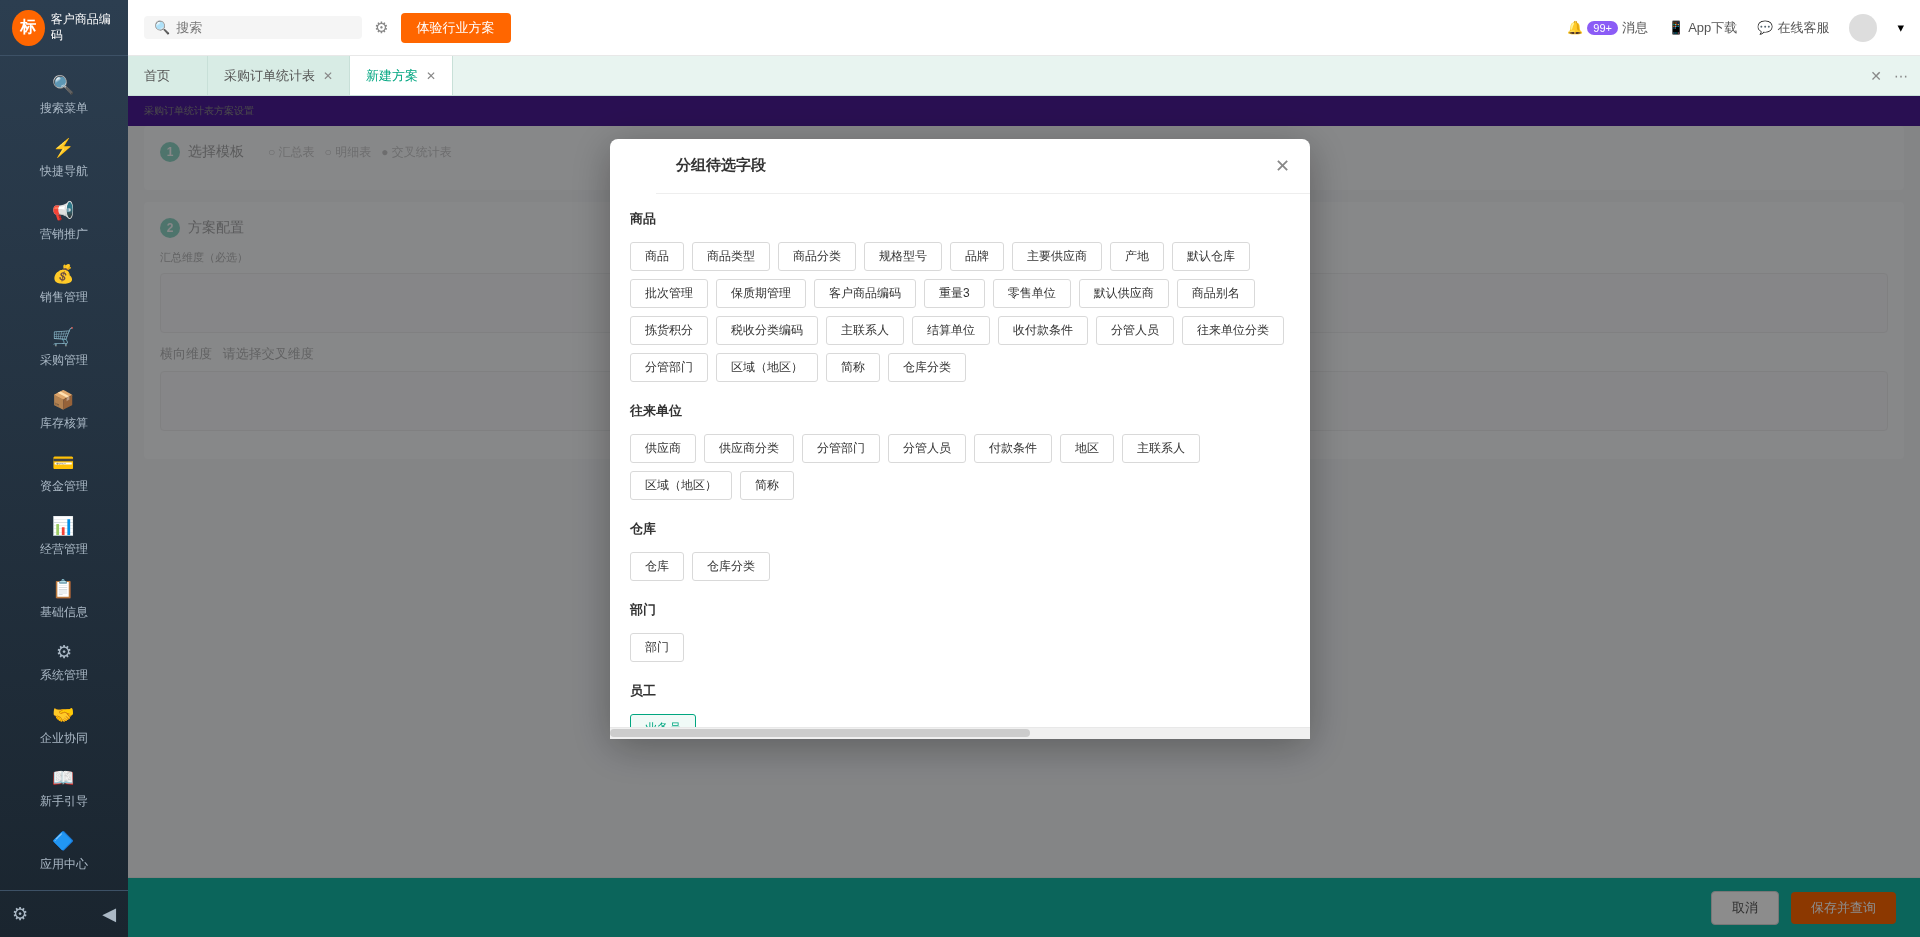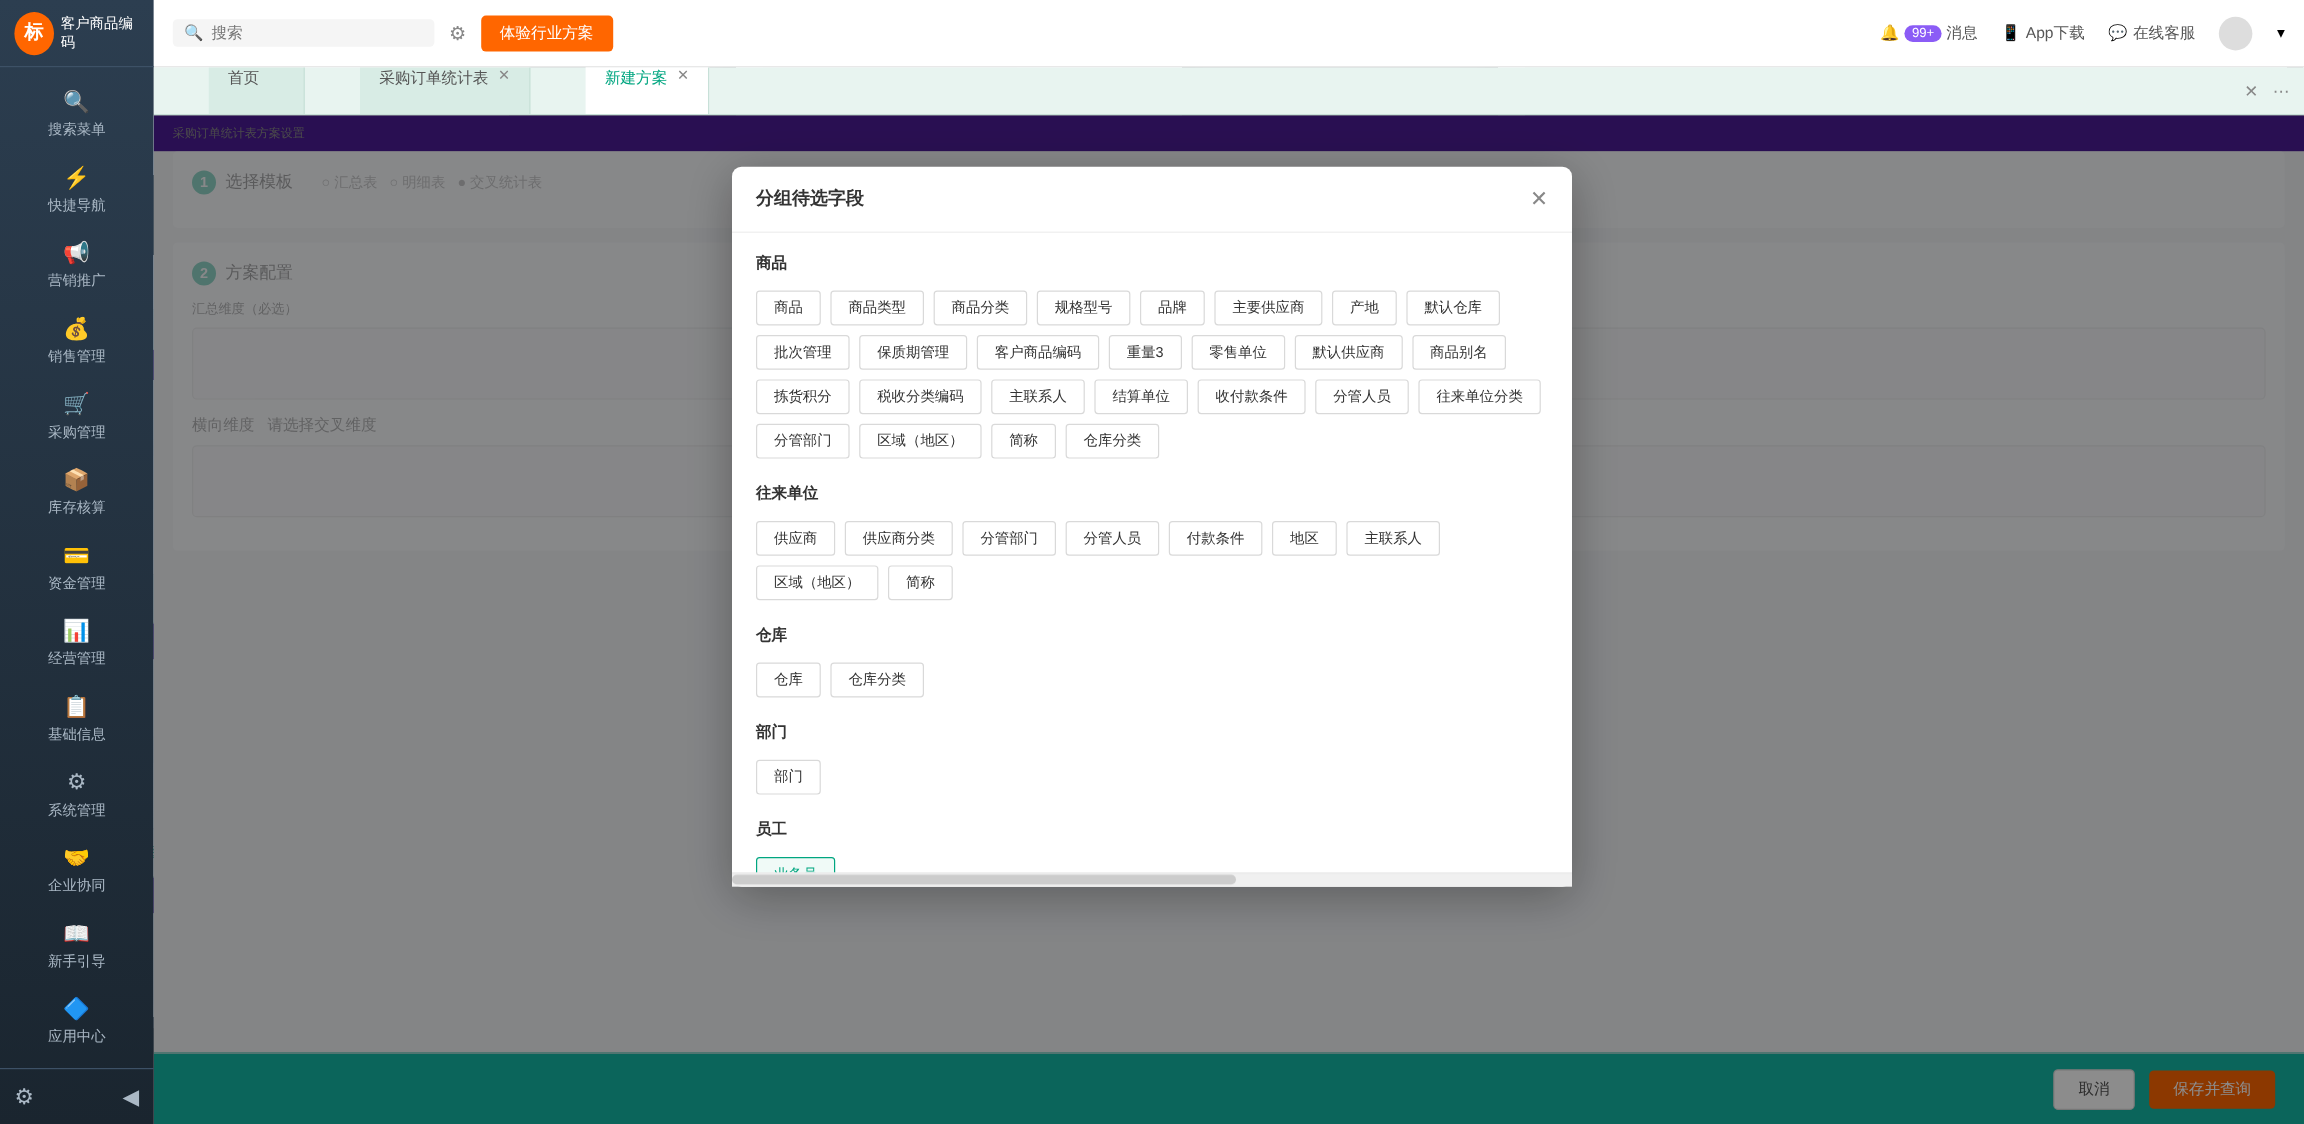--- a/index.html
+++ b/index.html
@@ -63,23 +63,23 @@
     }
     .avatar { width: 28px; height: 28px; background: #ddd; border-radius: 50%; }
 
     
     .tabbar {
       position: fixed; left: 128px; top: 56px; right: 0; height: 40px;
       background: #e8f4f0; display: flex; align-items: stretch;
       border-bottom: 1px solid #c8e0d8; z-index: 98;
     }
     .tab {
-      display: flex; align-items: flex-start; padding: 0 16px; gap: 8px;
+      display: flex; align-items: center; padding: 0 16px; gap: 8px;
       cursor: pointer; font-size: 13px; color: #555; border-right: 1px solid #c8e0d8;
-      background: #d8ece5; min-width: 80px; margin-left: 46px;
+      background: #d8ece5; min-width: 80px;
     }
     .tab.active { background: #fff; color: #00a680; font-weight: 500; }
     .tab-close { color: #888; font-size: 12px; cursor: pointer; }
     .tabbar-end { margin-left: auto; display: flex; align-items: center; padding: 0 12px; gap: 12px; }
     .tabbar-end-icon { color: #888; font-size: 14px; cursor: pointer; }
 
     
     .main-content {
       position: fixed; left: 128px; top: 96px; right: 0; bottom: 0;
       background: #f0f2f5; overflow: hidden;
@@ -116,20 +116,21 @@
     .modal {
       position: fixed; left: 50%; top: 50%; transform: translate(-50%, -55%);
       width: 700px; max-height: 600px; background: #fff; border-radius: 8px;
       box-shadow: 0 8px 40px rgba(0,0,0,0.3); z-index: 300;
       display: flex; flex-direction: column;
     }
     .modal-header {
       padding: 16px 20px; border-bottom: 1px solid #eee;
       display: flex; align-items: center; justify-content: space-between;
       flex-shrink: 0;
+      margin-left: 46px;
     }
     .modal-title { font-size: 15px; font-weight: 600; color: #333; }
     .modal-close { color: #888; cursor: pointer; font-size: 18px; }
     .modal-body {
       flex: 1; overflow-y: auto; padding: 16px 20px;
     }
     .modal-body::-webkit-scrollbar { width: 6px; }
     .modal-body::-webkit-scrollbar-track { background: #f0f0f0; }
     .modal-body::-webkit-scrollbar-thumb { background: #ccc; border-radius: 3px; }
 

